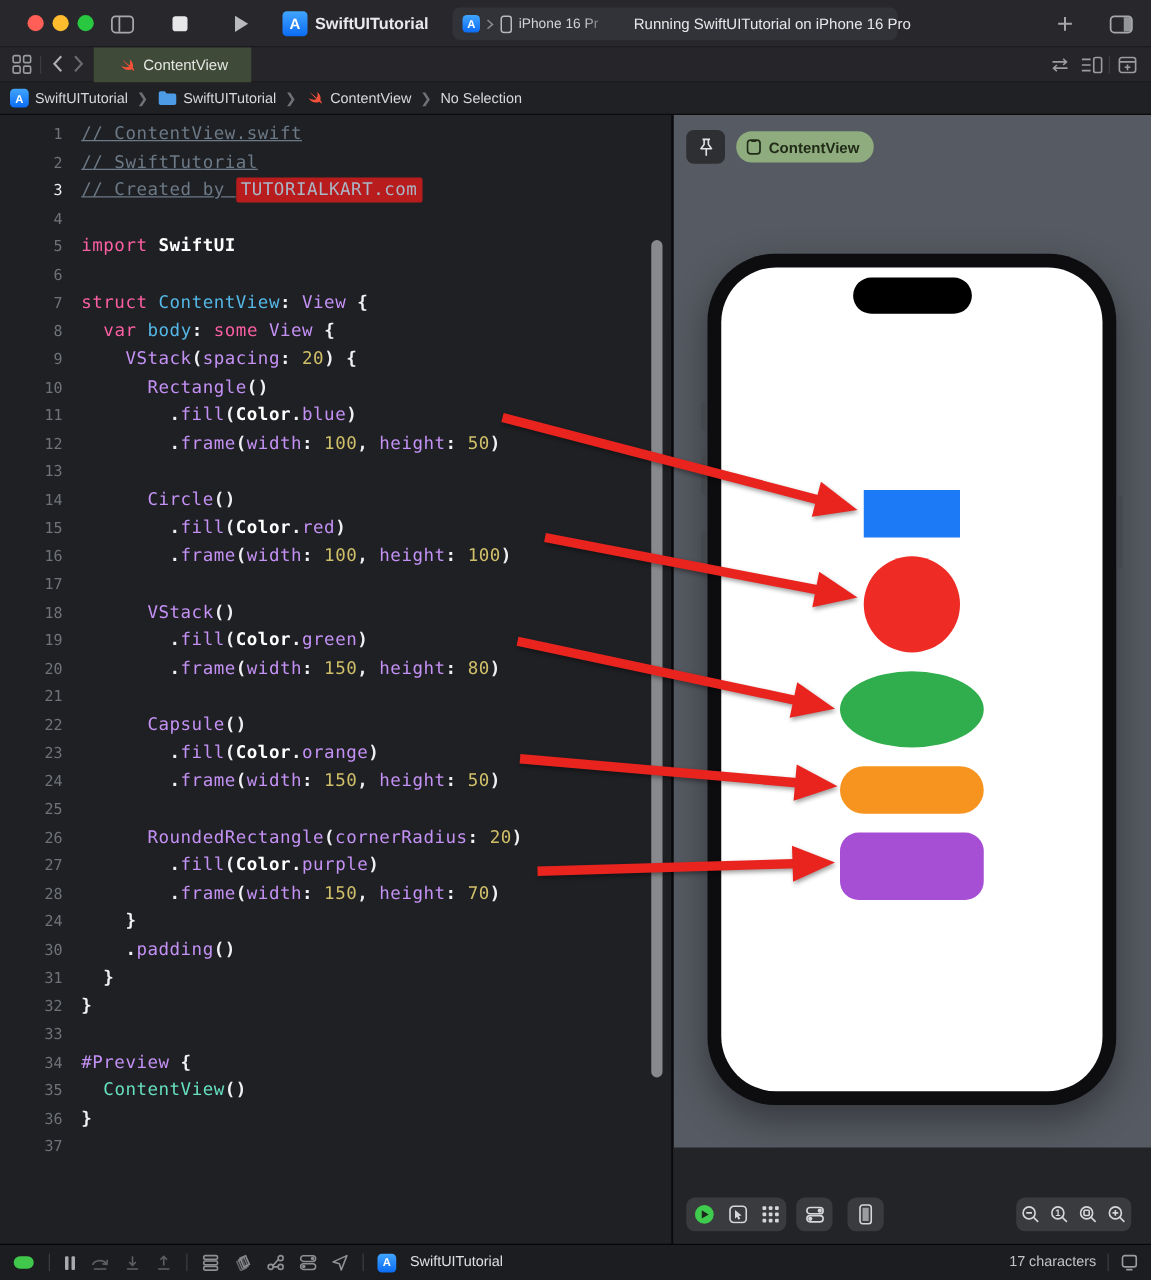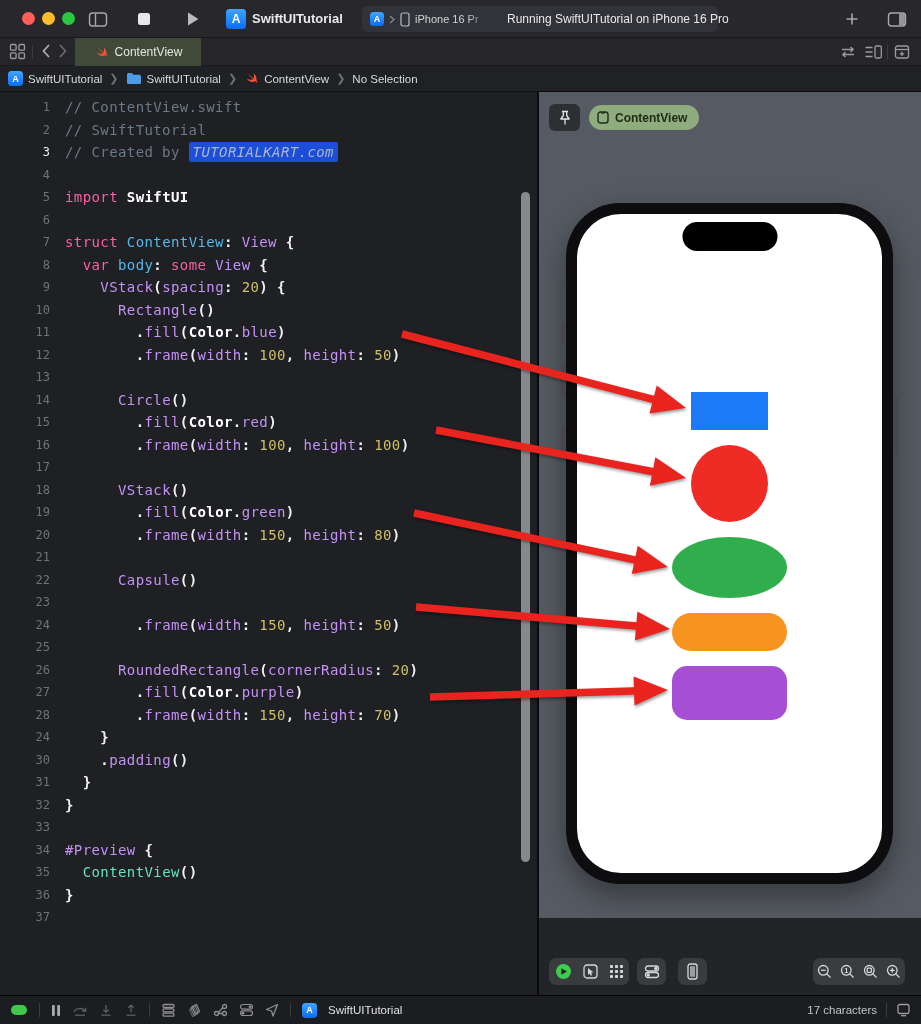--- a/index.html
+++ b/index.html
@@ -35,29 +35,29 @@
   .jb-sep { color:#707176; font-size:11px; padding:0 1px; }
   .jb-item { display:flex; align-items:center; gap:5px; }
   
   .editor { position:absolute; left:0; top:92px; width:537px; height:903px; background:#1f2024; overflow:hidden; }
   .code-area { position:absolute; left:0; top:4px; width:100%; }
   .code-row { display:flex; height:22.5px; align-items:center; }
   .gutter { width:50px; text-align:right; font-family:"DejaVu Sans Mono",monospace; font-size:12px; color:#6f7377; flex:none; }
   .gutter.hl { color:#eef0f2; }
   .code-text { padding-left:15px; font-family:"DejaVu Sans Mono",monospace; font-size:14px;
     letter-spacing:0.4px; white-space:pre; }
-  .tok-cm  { color:#6c7986; }
+  .tok-cm  { color:#6c7986;text-decoration:underline; }
   .tok-kw  { color:#fc5fa3; font-weight:normal; }
   .tok-ty  { color:#c491f5; }
   .tok-decl{ color:#54b8e8; }
   .tok-mint{ color:#67e0c0; }
   .tok-num { color:#d0bf69; }
   .tok-pl  { color:#f0f0f2; font-weight:bold; }
   .tok-plb { color:#ffffff; font-weight:bold; }
-  .tok-sel { color:#a9b6c8; background:#1d4ed8; border-radius:2px; padding:2px 4px;font-style:italic; }
+  .tok-sel { color:#a9b6c8; background:#b91c1c; border-radius:2px; padding:2px 4px; }
   .vscroll { position:absolute; left:521px; top:100px; width:9px; height:670px;
     background:#96979b; opacity:.88; border-radius:5px; }
   .divider-v { position:absolute; left:537px; top:92px; width:2px; height:903px; background:#0a0a0c; }
   
   .canvas { position:absolute; left:539px; top:92px; width:382px; height:903px; background:#565a62; }
   .pin-btn { position:absolute; left:10px; top:12px; width:31px; height:27px; background:#2e2f33;
     border-radius:6px; display:flex; align-items:center; justify-content:center; }
   .chip { position:absolute; left:50px; top:13px; height:25px; padding:0 12px 0 8px; background:#8eac7e;
     border-radius:13px; display:flex; align-items:center; gap:6px; font-size:12px; font-weight:bold; color:#212b18; }
   .phone { position:absolute; left:27px; top:111px; width:327px; height:681px; background:#0d0d10;
@@ -307,20 +307,21 @@
         <div class="code-row">
           <span class="gutter">21</span>
           <span class="code-text"></span>
         </div>
         <div class="code-row">
           <span class="gutter">22</span>
           <span class="code-text"><span class="tok-pl">      </span><span class="tok-ty">Capsule</span><span class="tok-pl">()</span></span>
         </div>
         <div class="code-row">
           <span class="gutter">23</span>
+          <span class="code-text"><span class="tok-pl">        .</span><span class="tok-ty">fill</span><span class="tok-pl">(</span><span class="tok-plb">Color</span><span class="tok-pl">.</span><span class="tok-ty">orange</span><span class="tok-pl">)</span></span>
         </div>
         <div class="code-row">
           <span class="gutter">24</span>
           <span class="code-text"><span class="tok-pl">        .</span><span class="tok-ty">frame</span><span class="tok-pl">(</span><span class="tok-ty">width</span><span class="tok-pl">: </span><span class="tok-num">150</span><span class="tok-pl">, </span><span class="tok-ty">height</span><span class="tok-pl">: </span><span class="tok-num">50</span><span class="tok-pl">)</span></span>
         </div>
         <div class="code-row">
           <span class="gutter">25</span>
           <span class="code-text"></span>
         </div>
         <div class="code-row">

